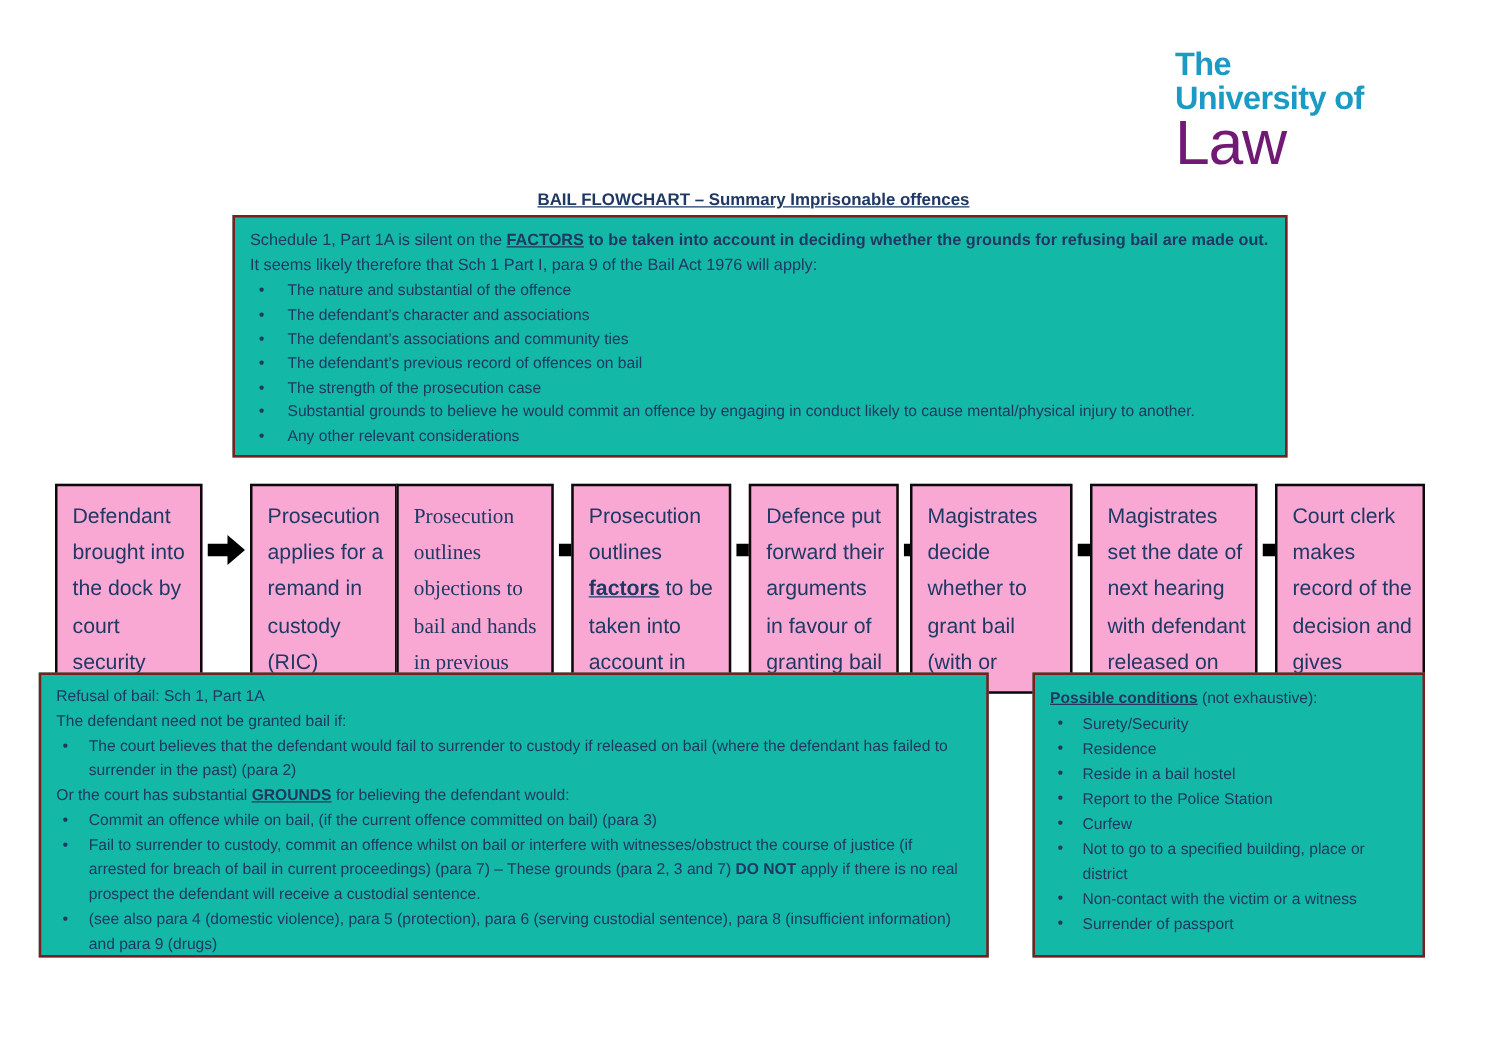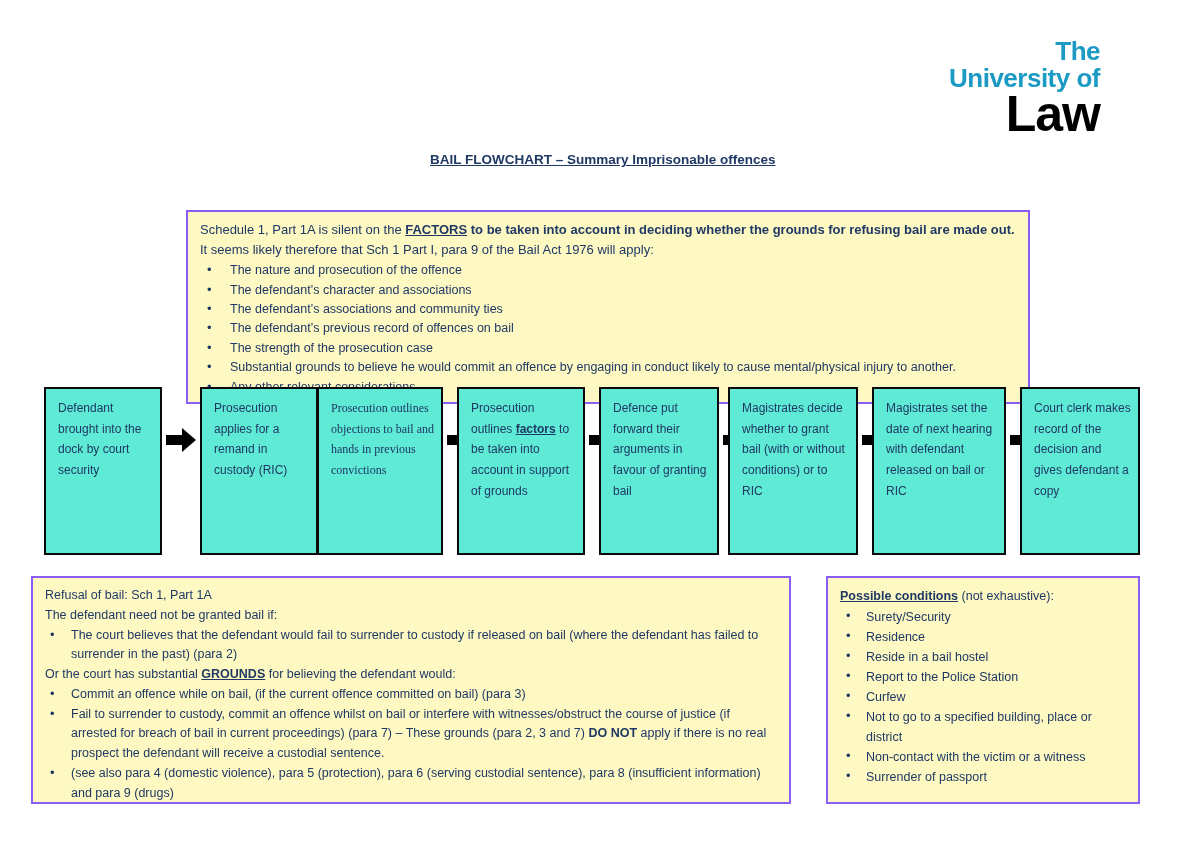--- a/index.html
+++ b/index.html
@@ -15,34 +15,34 @@
     color: #1F3864;
     overflow: hidden;
   }
 
   
   #logo {
     position: absolute;
     left: 940px;
     top: 38px;
     width: 160px;
-    text-align: right;
+    text-align: left;
     line-height: 1.0;
   }
   #logo .logo-the,
   #logo .logo-univ {
     color: #1B9AC4;
     font-weight: bold;
     letter-spacing: -0.5px;
   }
   #logo .logo-the { font-size: 26px; display:block; }
   #logo .logo-univ { font-size: 26px; display:block; margin-top: 1px; }
   #logo .logo-law {
-    color: #000000;
-    font-weight: bold;
+    color: #701a75;
+    font-weight: normal;
     font-size: 50px;
     display: block;
     margin-top: -2px;
     letter-spacing: -1px;
   }
 
   
   #doc-title {
     position: absolute;
     left: 430px;
@@ -50,24 +50,23 @@
     font-size: 13.5px;
     font-weight: bold;
     text-decoration: underline;
     white-space: nowrap;
   }
 
   
   .box {
     position: absolute;
     box-sizing: border-box;
-    border: 2px solid #8b5cf6;
-    background: #fef9c3;
+    border: 2px solid #7f1d1d;
+    background: #14b8a6;
     overflow: hidden;
-    margin-top: 38px;
   }
 
   
   #factors-box {
     left: 186px;
     top: 172px;
     width: 844px;
     height: 194px;
     padding: 8px 10px 0 12px;
   }
@@ -104,23 +103,23 @@
     top: 387px;
     width: 1112px;
     height: 131px;
   }
   .flow-box {
     position: absolute;
     top: 0;
     height: 168px;
     box-sizing: border-box;
     border: 2px solid #0a0a0a;
-    background: #5eead4;
+    background: #f9a8d4;
     padding: 9px 6px 0 12px;
-    font-size: 12px;
+    font-size: 17px;
     line-height: 1.72;
     overflow: hidden;
   }
   .flow-box u.fac { font-weight: bold; text-decoration: underline; }
   .arrow {
     position: absolute;
     top: 40px;
     width: 30px;
     height: 26px;
   }
@@ -172,21 +171,21 @@
   <span class="logo-the">The</span>
   <span class="logo-univ">University of</span>
   <span class="logo-law">Law</span>
 </div>
 
 <div id="doc-title">BAIL FLOWCHART – Summary Imprisonable offences </div>
 
 <div class="box" id="factors-box">
   <p class="lead"><span>Schedule 1, Part 1A is silent on the </span><u class="fac">FACTORS</u><b> to be taken into account in deciding whether the grounds for refusing bail are made out.</b><span> It seems likely therefore that Sch 1 Part I, para 9 of the Bail Act 1976 will apply:</span></p>
   <ul class="bul">
-    <li>The nature and prosecution of the offence</li>
+    <li>The nature and substantial of the offence</li>
     <li>The defendant’s character and associations</li>
     <li>The defendant’s associations and community ties</li>
     <li>The defendant’s previous record of offences on bail</li>
     <li>The strength of the prosecution case</li>
     <li>Substantial grounds to believe he would commit an offence by engaging in conduct likely to cause mental/physical injury to another.</li>
     <li>Any other relevant considerations</li>
   </ul>
 </div>
 
 <div id="flow-row">

